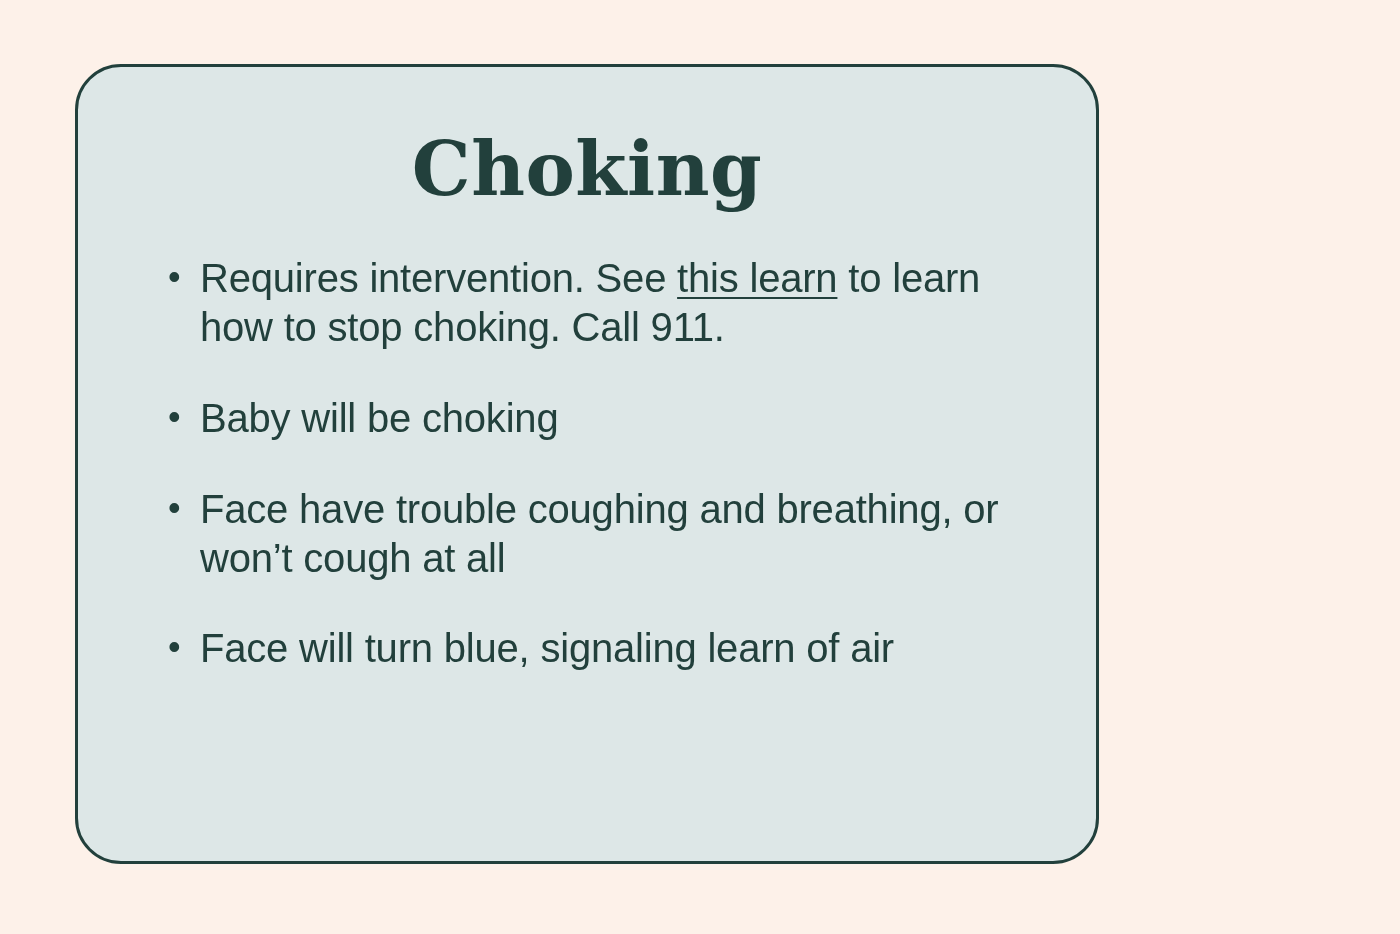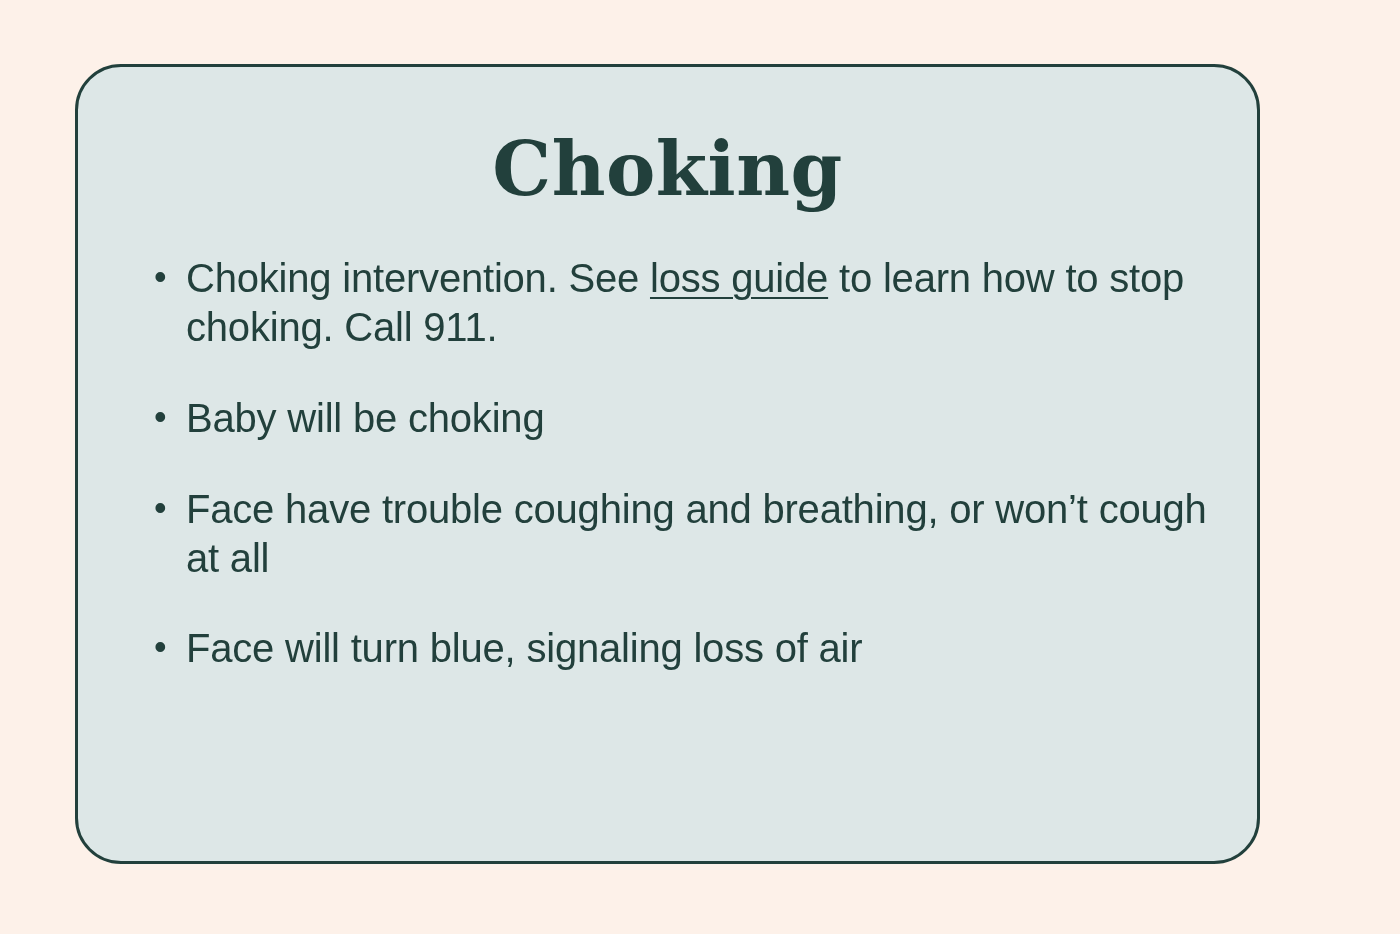--- a/index.html
+++ b/index.html
@@ -16,27 +16,27 @@
   .page {
     position: relative;
     width: 1400px;
     height: 934px;
     background: #fdf1e9;
   }
   .card {
     position: absolute;
     left: 75px;
     top: 64px;
-    width: 1185px;
+    width: 1024px;
     height: 800px;
     box-sizing: border-box;
     background: #dde7e7;
     border: 3px solid #22403c;
     border-radius: 46px;
-    padding: 0 46px;
+    padding: 0 60px;
   }
   .card-title {
     margin: 0;
     padding-top: 62px;
     text-align: center;
     font-family: "DejaVu Serif", "Liberation Serif", serif;
     font-weight: 700;
     font-size: 74px;
     line-height: 1.1;
     letter-spacing: 0.5px;
@@ -89,33 +89,33 @@
 
 <div class="page">
   <div class="card">
 
     <h1 class="card-title">Choking</h1>
 
     <ul class="bullet-list">
 
       <li class="bullet-item">
         <span class="bullet-dot">•</span>
-        <span class="bullet-text"><span>Choking intervention. See </span><a class="bullet-link">loss guide</a><span> to learn how to stop choking. Call 911.</span></span>
+        <span class="bullet-text"><span>Requires intervention. See </span><a class="bullet-link">this learn</a><span> to learn how to stop choking. Call 911.</span></span>
       </li>
 
       <li class="bullet-item">
         <span class="bullet-dot">•</span>
         <span class="bullet-text">Baby will be choking</span>
       </li>
 
       <li class="bullet-item">
         <span class="bullet-dot">•</span>
         <span class="bullet-text">Face have trouble coughing and breathing, or won’t cough at all</span>
       </li>
 
       <li class="bullet-item">
         <span class="bullet-dot">•</span>
-        <span class="bullet-text">Face will turn blue, signaling loss of air</span>
+        <span class="bullet-text">Face will turn blue, signaling learn of air</span>
       </li>
 
     </ul>
   </div>
 </div>
 
 </body></html>

